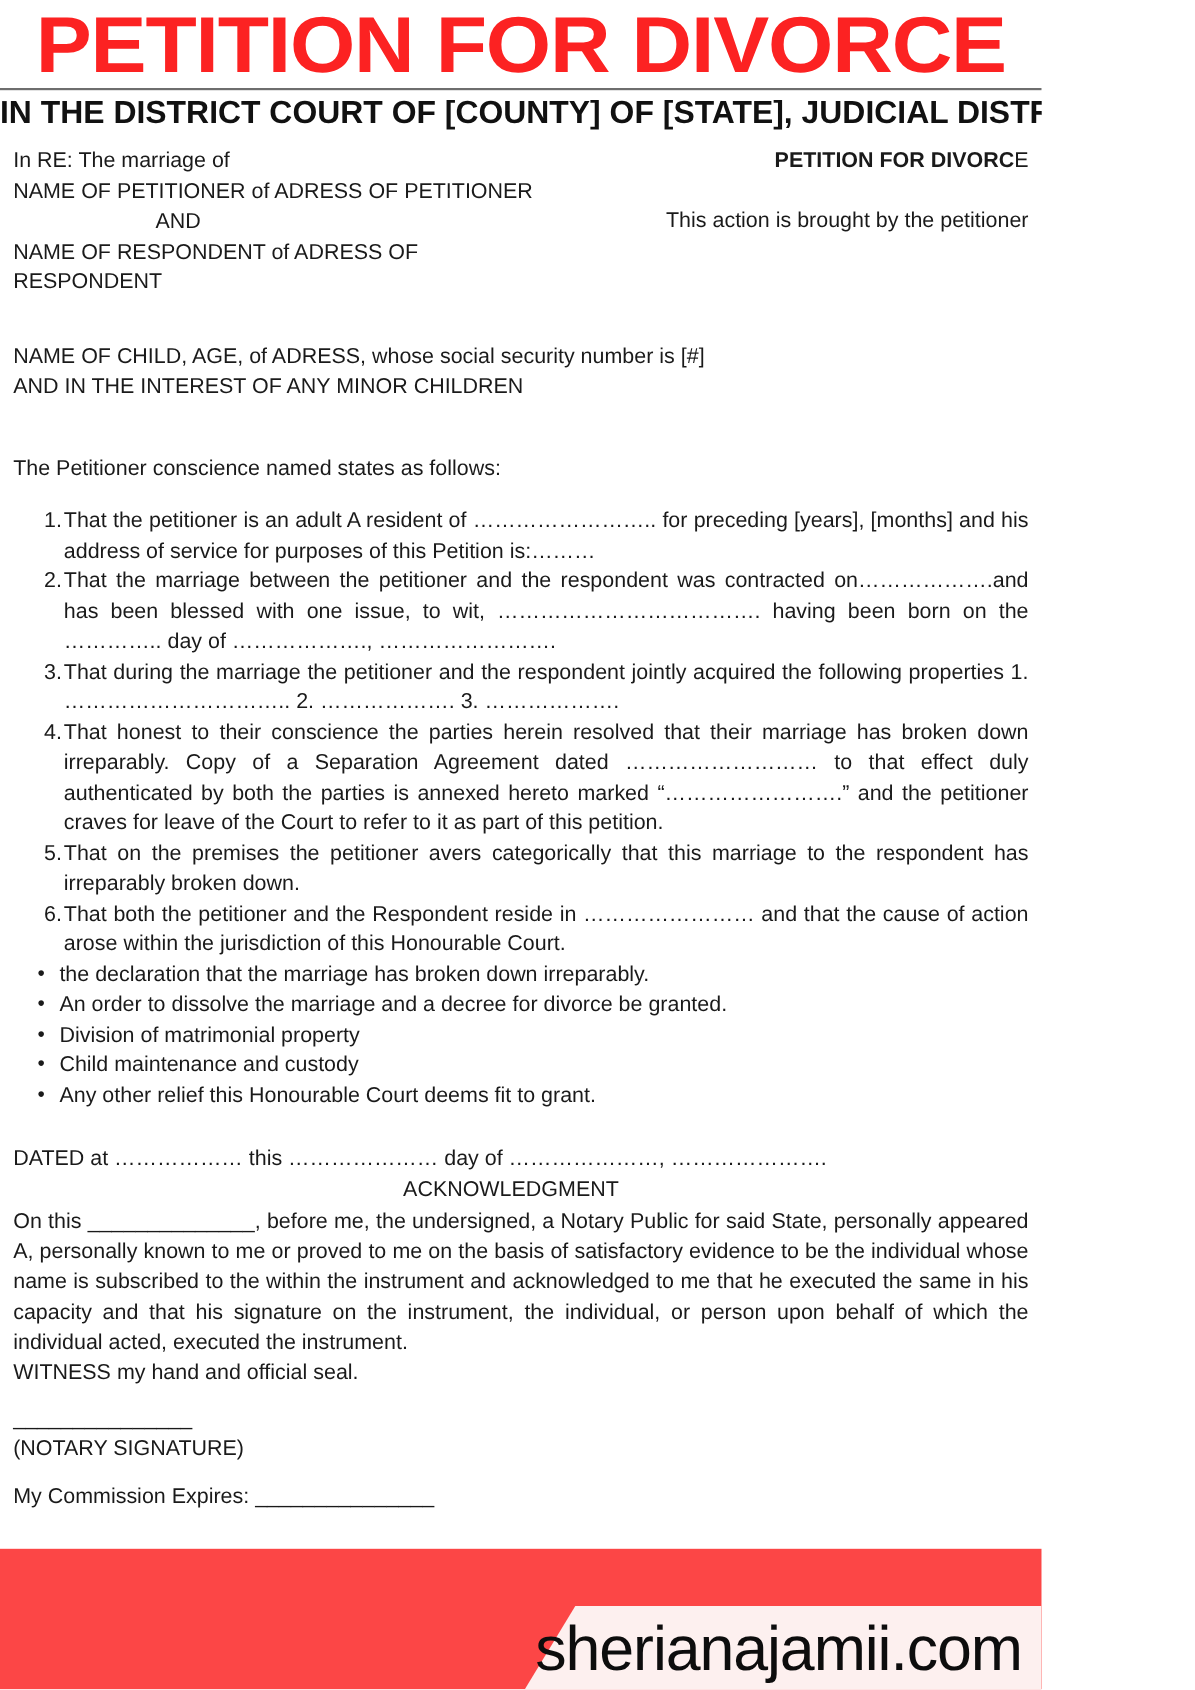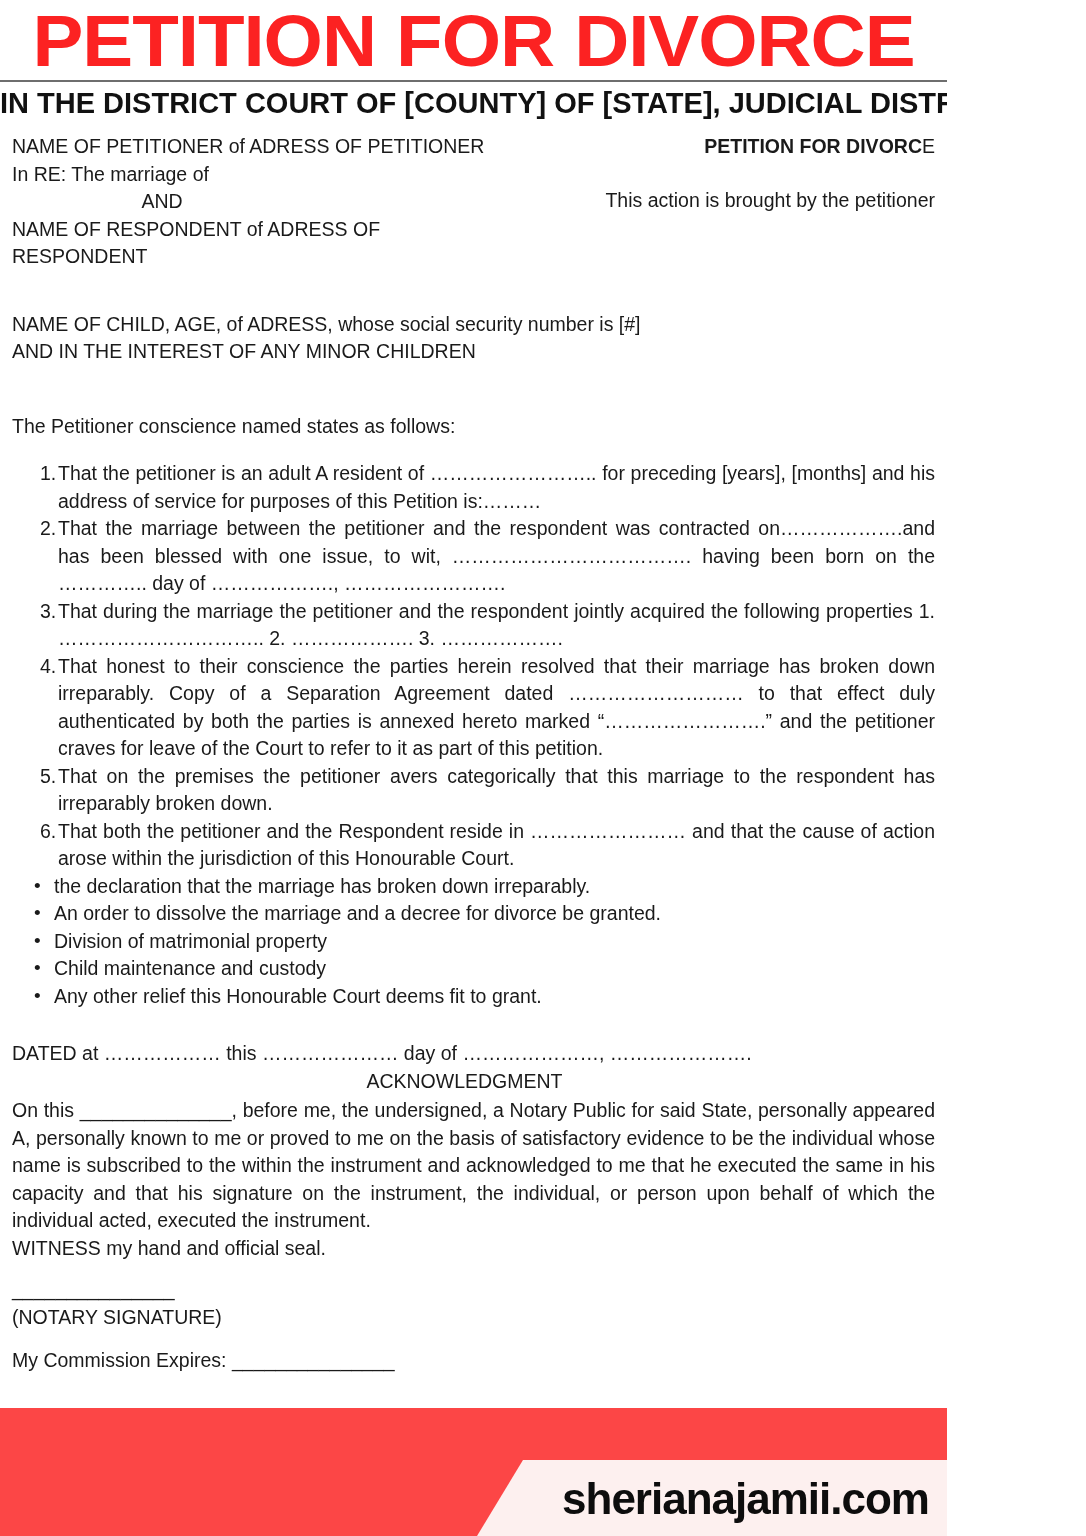--- a/index.html
+++ b/index.html
@@ -167,22 +167,22 @@
     width: 470px;
     height: 76px;
     background: #fdf0ef;
     clip-path: polygon(46px 0, 100% 0, 100% 100%, 0 100%);
   }
   .footer-brand {
     position: absolute;
     right: 18px;
     bottom: 6px;
     font-family: "Liberation Sans", sans-serif;
-    font-weight: bold;
-    font-size: 44px;
+    font-weight: normal;
+    font-size: 57px;
     line-height: 62px;
     letter-spacing: -1px;
     color: #0d0d0d;
     white-space: nowrap;
   }
 </style>
 </head>
 <body>
 
 <div id="page">
@@ -190,22 +190,22 @@
   <header>
     <h1 class="doc-title" style="color: rgb(252, 34, 34);">PETITION FOR DIVORCE</h1>
     <div class="title-rule" style="background: rgb(110, 110, 110);"></div>
     <h2 class="doc-subtitle">IN THE DISTRICT COURT OF [COUNTY] OF [STATE], JUDICIAL DISTRICT</h2>
   </header>
 
   <div class="body-wrap">
 
     <section class="caption">
       <div class="caption-left">
+        <div>In RE: The marriage of</div>
         <div>NAME OF PETITIONER of ADRESS OF PETITIONER</div>
-        <div>In RE: The marriage of</div>
         <div class="and-line">AND</div>
         <div>NAME OF RESPONDENT of ADRESS OF RESPONDENT</div>
       </div>
       <div class="caption-right">
         <div class="pfd"><b>PETITION FOR DIVORC</b><span>E</span></div>
         <div class="action">This action is brought by the petitioner</div>
       </div>
     </section>
 
     <section class="minor-block">

